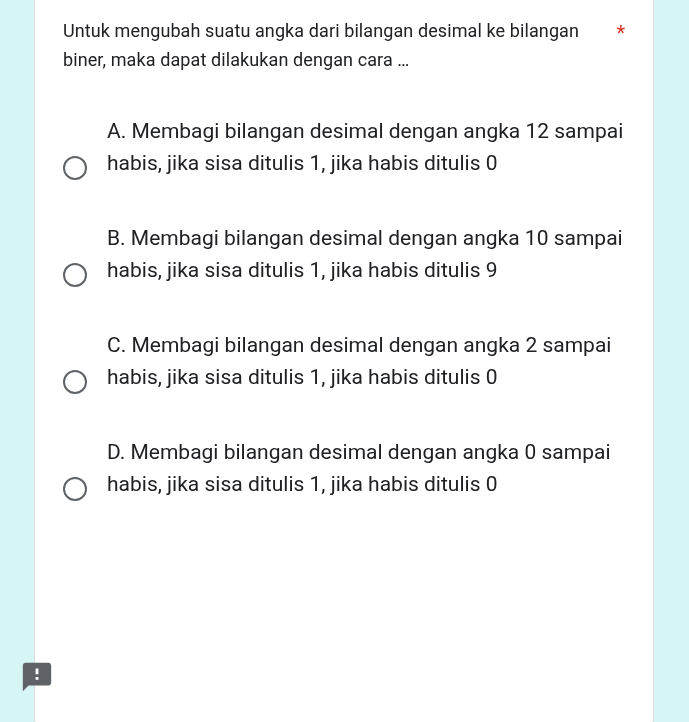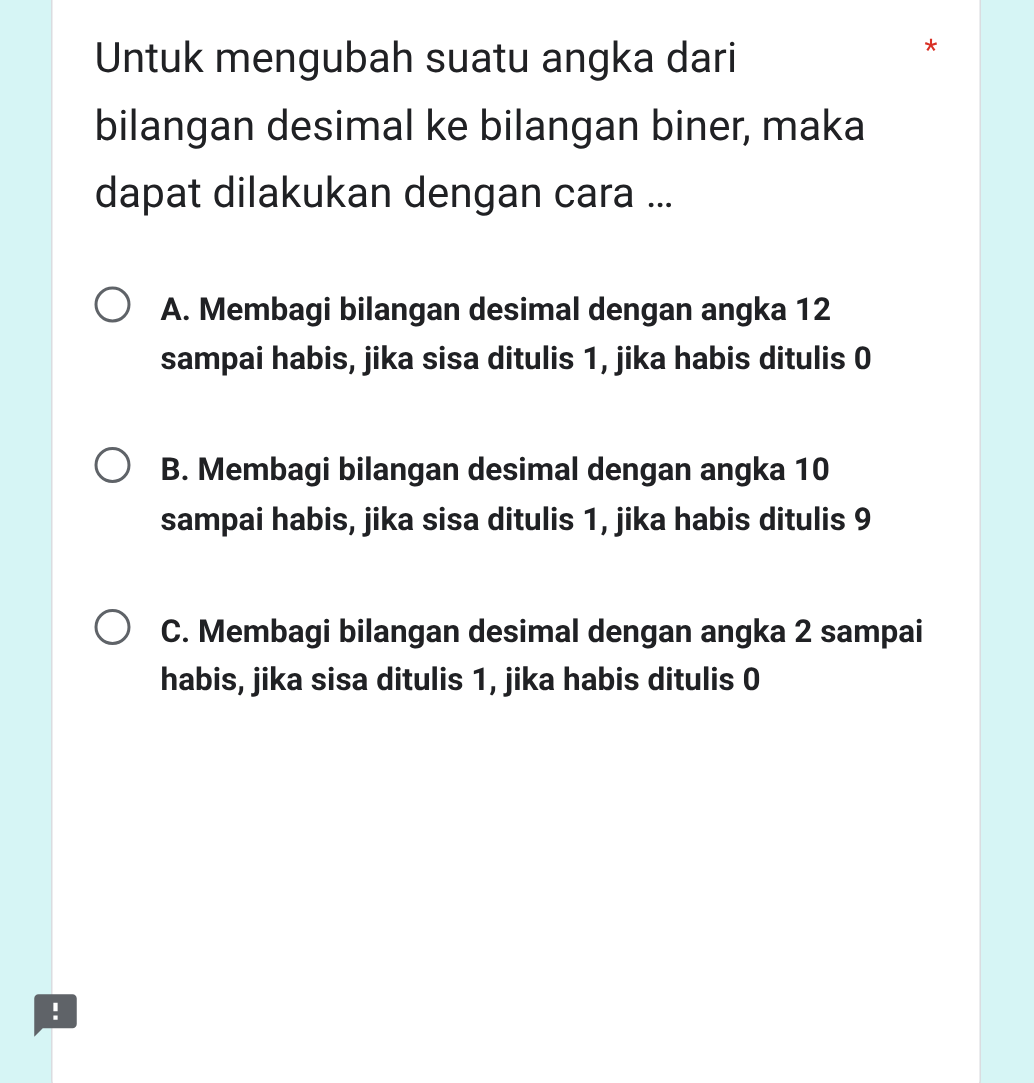--- a/index.html
+++ b/index.html
@@ -22,42 +22,41 @@
     top: -12px;
     padding: 28px 28px 28px 28px;
     min-height: 740px;
   }
   .q-header {
     display: flex;
     align-items: flex-start;
     margin-bottom: 40px;
   }
   .q-title {
-    font-size: 28px;
+    font-size: 18px;
     color: #202124;
     line-height: 1.6;
     letter-spacing: 0.1px;
     flex: 1;
   }
   .required {
     color: #d93025;
     font-size: 20px;
     margin-left: 12px;
     line-height: 1.6;
   }
   .options {
     display: flex;
     flex-direction: column;
     gap: 42px;
   }
   .option {
     display: flex;
-    align-items: flex-start;
+    align-items: flex-end;
     cursor: pointer;
-    font-weight: bold;
   }
   .radio {
     width: 24px;
     height: 24px;
     min-width: 24px;
     border: 2.5px solid #5f6368;
     border-radius: 50%;
     margin-right: 20px;
     background: #fff;
   }
@@ -90,20 +89,24 @@
       <span class="option-label">A. Membagi bilangan desimal dengan angka 12 sampai habis, jika sisa ditulis 1, jika habis ditulis 0</span>
     </label>
     <label class="option">
       <span class="radio"></span>
       <span class="option-label">B. Membagi bilangan desimal dengan angka 10 sampai habis, jika sisa ditulis 1, jika habis ditulis 9</span>
     </label>
     <label class="option">
       <span class="radio"></span>
       <span class="option-label">C. Membagi bilangan desimal dengan angka 2 sampai habis, jika sisa ditulis 1, jika habis ditulis 0</span>
     </label>
+    <label class="option">
+      <span class="radio"></span>
+      <span class="option-label">D. Membagi bilangan desimal dengan angka 0 sampai habis, jika sisa ditulis 1, jika habis ditulis 0</span>
+    </label>
   </div>
 </div>
 
 <div class="report-fab">
   <svg width="38" height="34" viewBox="0 0 24 24">
     <path fill="#5f6368" d="M20 2H4c-1.1 0-2 .9-2 2v18l4-4h14c1.1 0 2-.9 2-2V4c0-1.1-.9-2-2-2zm-7 12h-2v-2h2v2zm0-4h-2V6h2v4z"></path>
   </svg>
 </div>
 
 </body></html>

